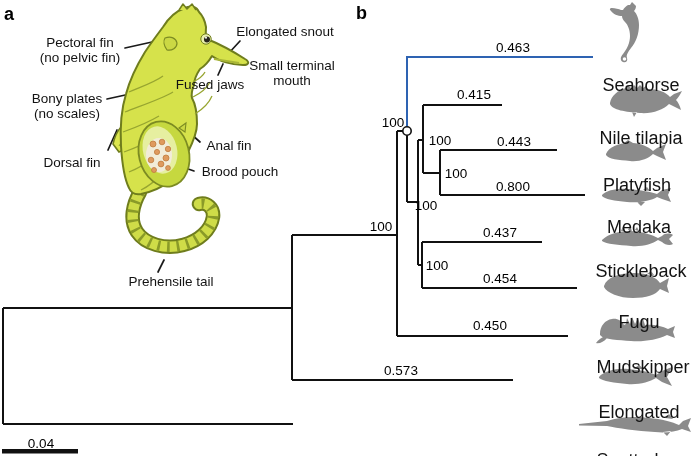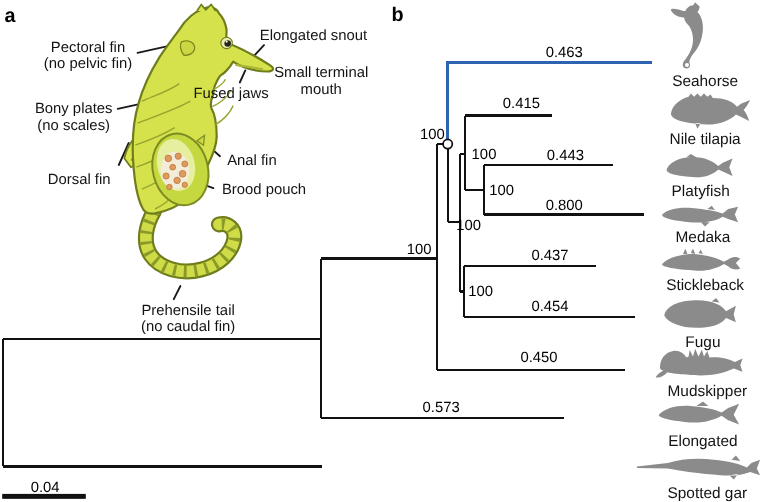--- a/index.html
+++ b/index.html
@@ -5,22 +5,22 @@
   html,body{margin:0;padding:0;background:#fff;}
   .stage{position:relative;width:700px;height:456px;background:#ffffff;overflow:hidden;
          font-family:"Liberation Sans","DejaVu Sans",sans-serif;color:#111;}
   svg{display:block;}
   .abs{position:absolute;}
   .lbl{position:absolute;font-size:13.5px;line-height:15px;text-align:center;
        transform:translateX(-50%);white-space:nowrap;color:#131313;}
   .lbl span{display:block;}
   .num{position:absolute;font-size:13.5px;line-height:13px;transform:translate(-50%,-50%);
        white-space:nowrap;color:#000000;}
-  .sp{position:absolute;font-size:14px;line-height:14px;transform:translate(-50%,-50%);
-      white-space:nowrap;color:#131313;}
+  .sp{position:absolute;font-size:18px;line-height:14px;transform:translate(-50%,-50%);
+      white-space:nowrap;color:#131313;margin-top:12px;}
   .panel-letter{position:absolute;font-size:18px;font-weight:bold;color:#000;}
 </style>
 </head>
 <body>
 
 <div class="stage">
 
   <svg class="abs" style="left:0;top:0;" width="700" height="456" viewBox="0 0 700 456">
 
     <g stroke="#111" stroke-width="2" fill="none" shape-rendering="crispEdges">
@@ -132,21 +132,20 @@
     <span>Small terminal</span>
     <span>mouth</span>
   </div>
   <div class="lbl" style="left:210px;top:77px;">Fused jaws</div>
   <div class="lbl" style="left:229px;top:138px;">Anal fin</div>
   <div class="lbl" style="left:240px;top:164px;">
     <span>Brood pouch</span>
   </div>
   <div class="lbl" style="left:171px;top:274px;">
     <span>Prehensile tail</span>
-    <span>(no caudal fin)</span>
   </div>
 
   <div class="num" style="left:513px;top:47px;">0.463</div>
   <div class="num" style="left:474px;top:94px;">0.415</div>
   <div class="num" style="left:514px;top:141px;">0.443</div>
   <div class="num" style="left:513px;top:186px;">0.800</div>
   <div class="num" style="left:500px;top:232px;">0.437</div>
   <div class="num" style="left:500px;top:278px;">0.454</div>
   <div class="num" style="left:490px;top:325px;">0.450</div>
   <div class="num" style="left:401px;top:370px;">0.573</div>

